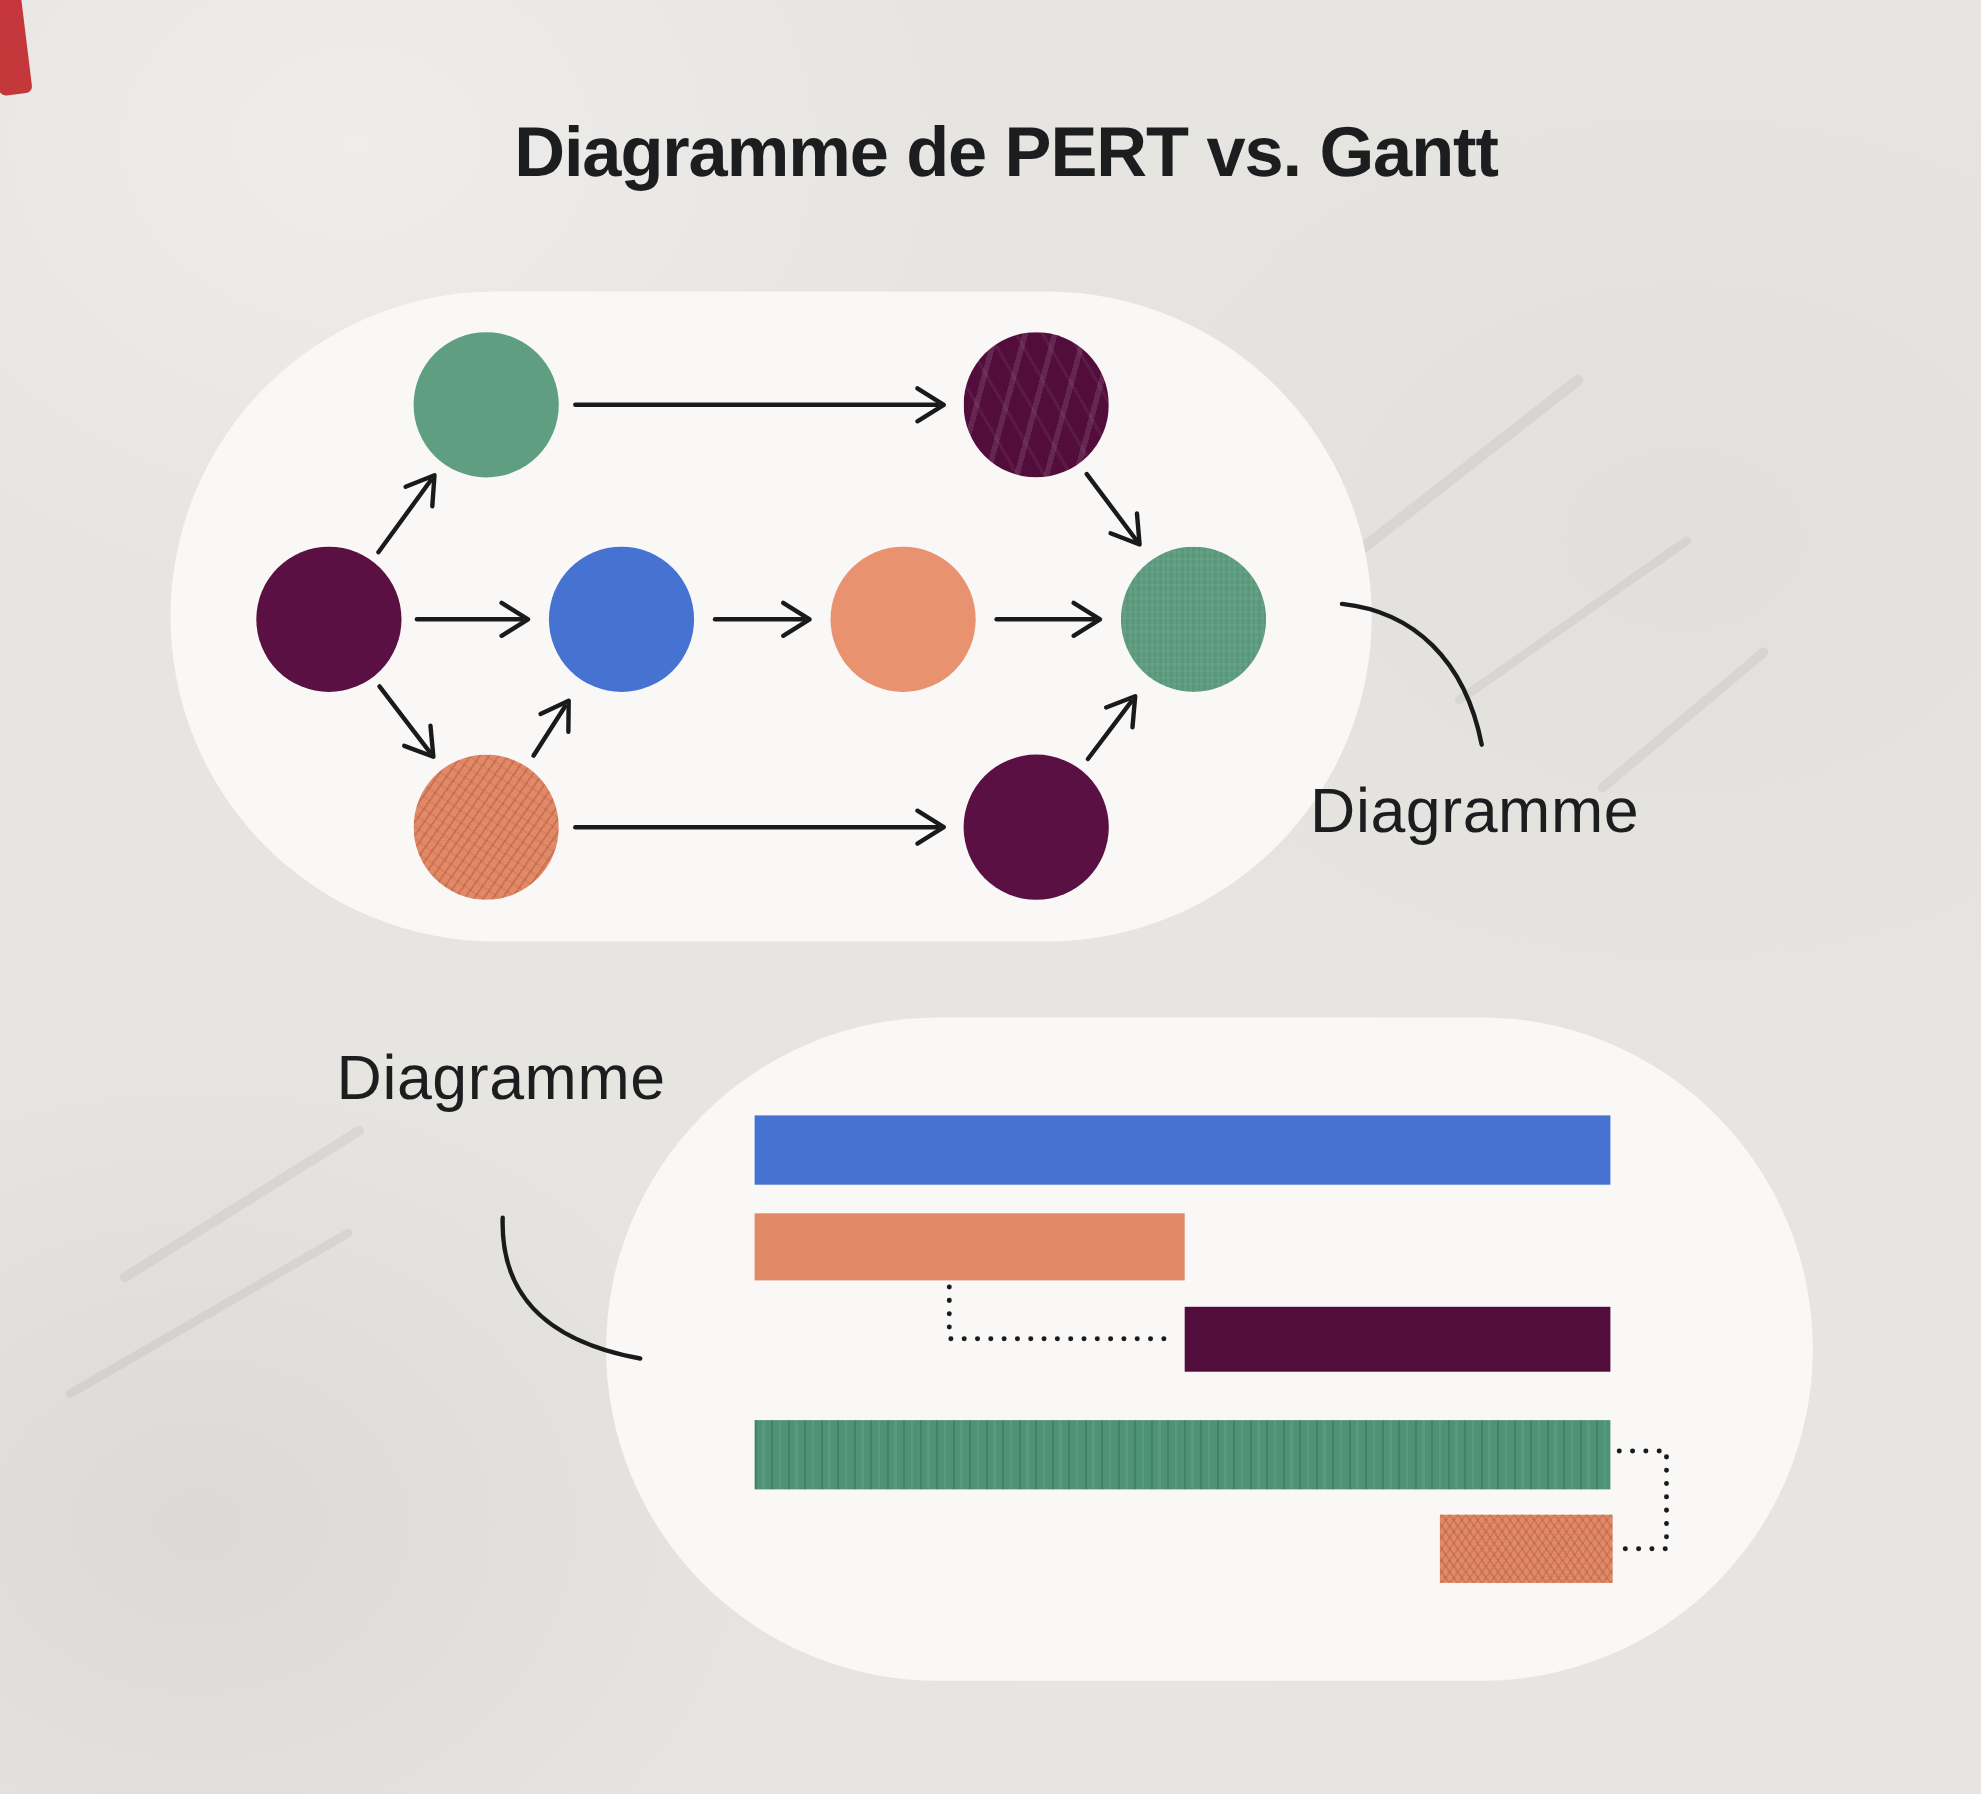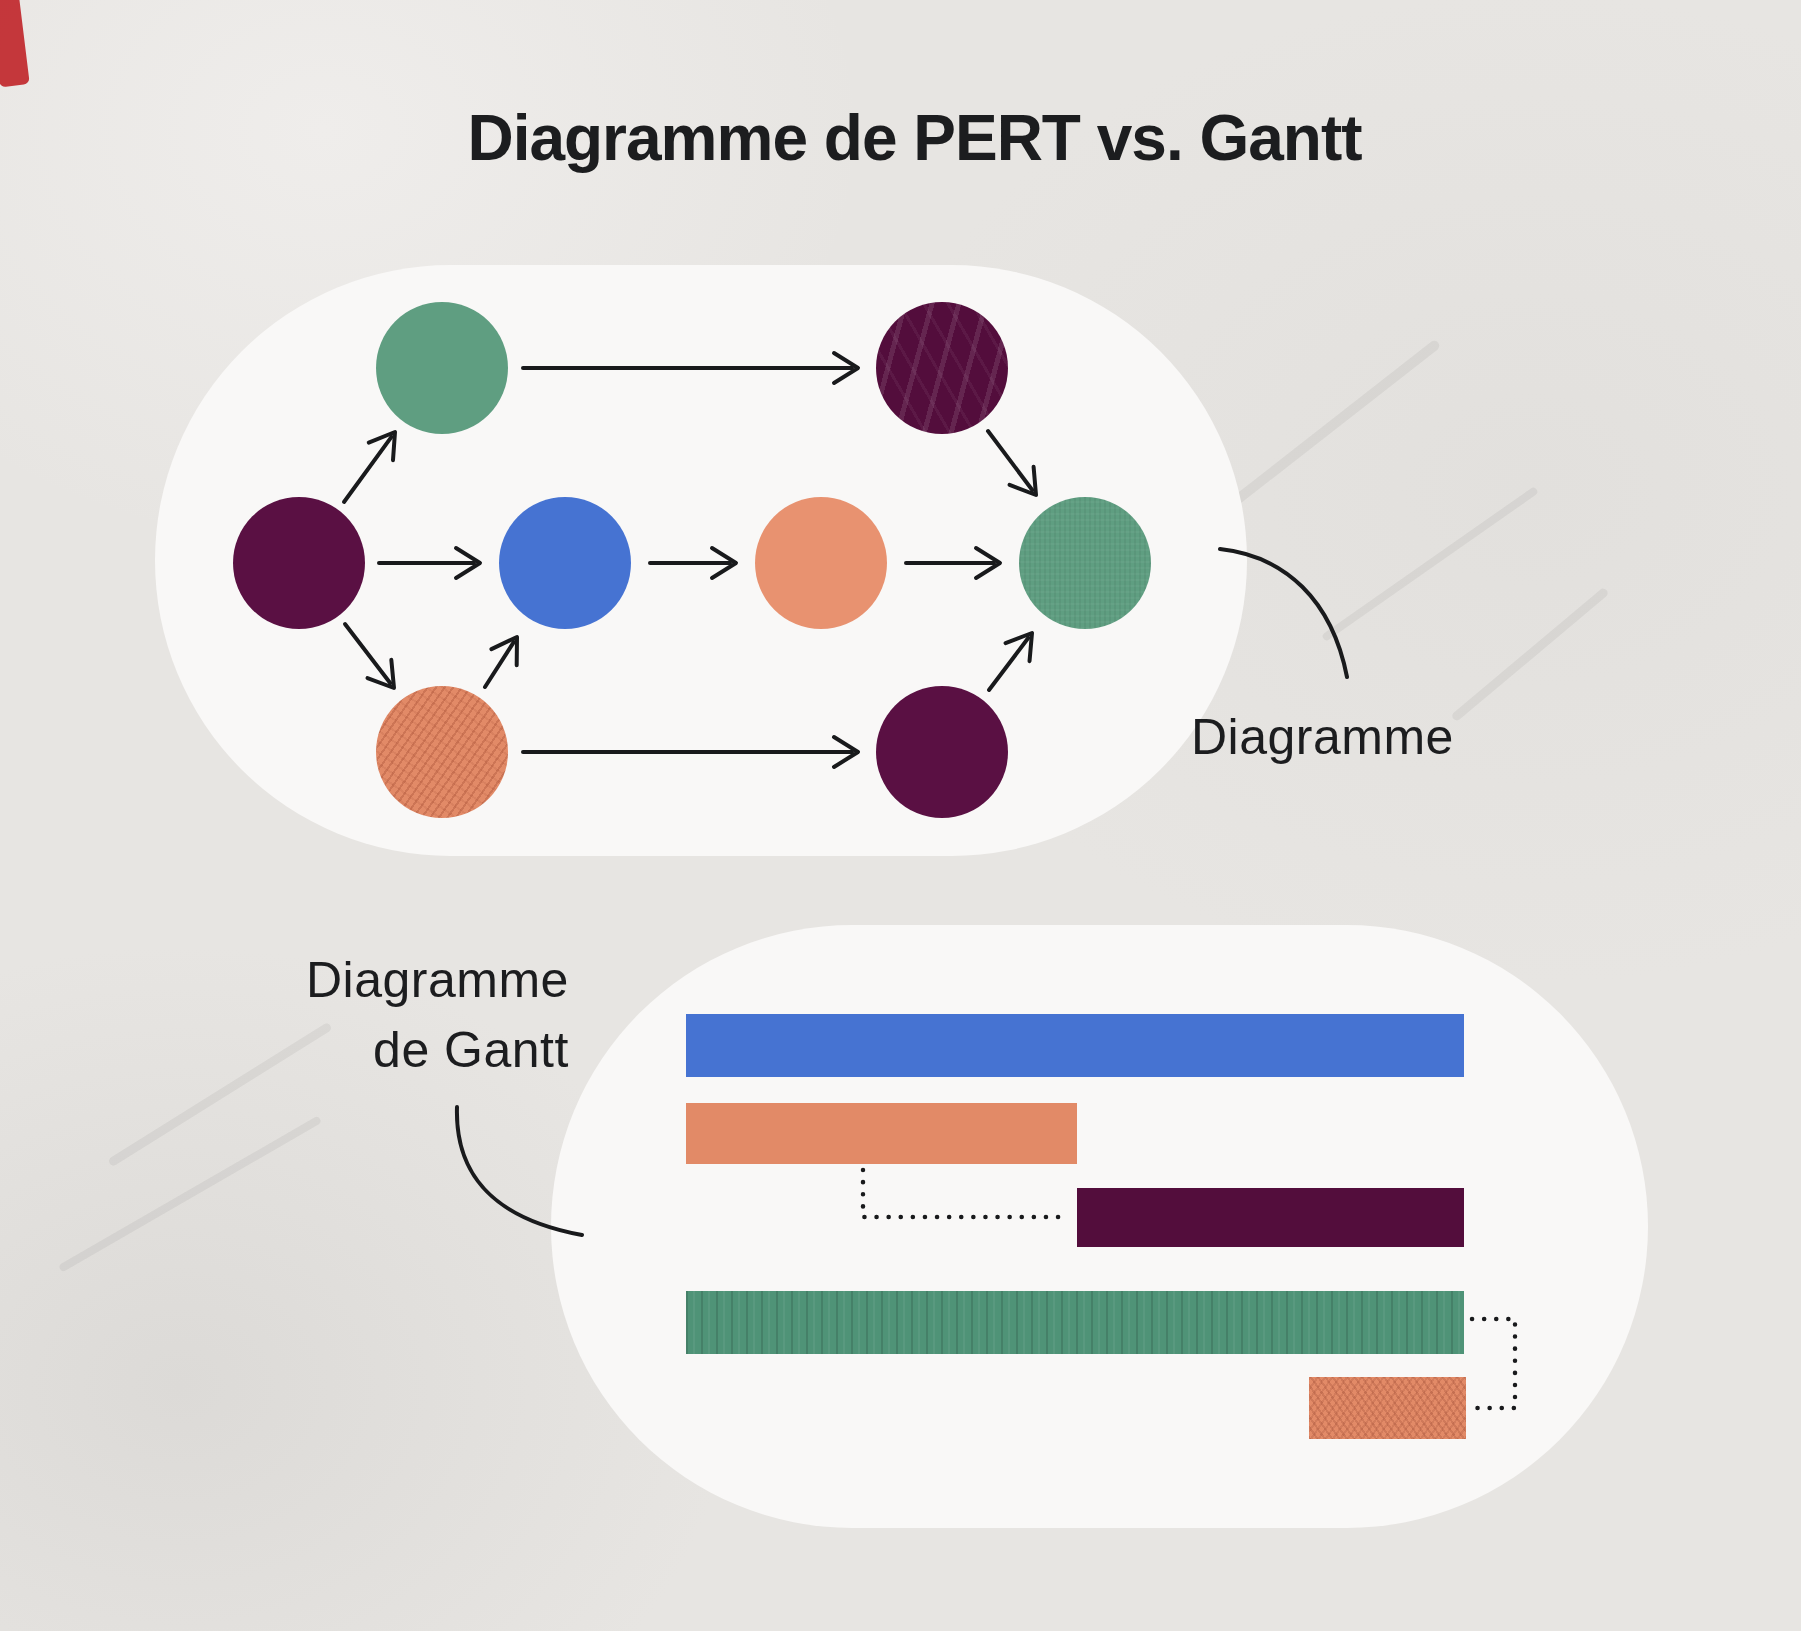--- a/index.html
+++ b/index.html
@@ -45,23 +45,22 @@
   .tex-wood{
     background-image:repeating-linear-gradient(90deg, rgba(0,0,0,.13) 0 2px, rgba(0,0,0,0) 2px 7px,
                      rgba(255,255,255,.06) 7px 9px, rgba(0,0,0,0) 9px 15px);
   }
   .tex-cross{
     background-image:repeating-linear-gradient(55deg, rgba(140,60,40,.22) 0 2px, rgba(0,0,0,0) 2px 6px),
                      repeating-linear-gradient(-55deg, rgba(140,60,40,.18) 0 2px, rgba(0,0,0,0) 2px 6px);
   }
   .overlay{position:absolute;left:0;top:0;pointer-events:none;}
   .chart-label{
-    position:absolute;font-size:50px;line-height:70px;letter-spacing:.5px;
+    position:absolute;font-size:57px;line-height:70px;letter-spacing:.5px;
     white-space:nowrap;
-    text-align:right;
   }
   .pert-label{left:1191px;top:702px;}
   .gantt-label{left:306px;top:945px;}
 </style>
 </head>
 <body>
 
 <div class="canvas">
 
   <div class="streak" style="left:1170px;top:430px;width:300px;height:10px;transform:rotate(-38deg);"></div>
@@ -121,16 +120,15 @@
       <path d="M 1220 549 C 1285 556 1332 600 1347 677" fill="none" stroke="#191a1c" stroke-width="4" stroke-linecap="round" stroke-linejoin="round"></path>
       <path d="M 457 1107 C 455 1172 490 1218 582 1235" fill="none" stroke="#191a1c" stroke-width="4" stroke-linecap="round" stroke-linejoin="round"></path>
     </svg>
 
   <div class="chart-label pert-label">
     <div>Diagramme</div>
   </div>
 
   <div class="chart-label gantt-label">
     <div>Diagramme</div>
-    <div>de Gantt</div>
   </div>
 
 </div>
 
 </body></html>

